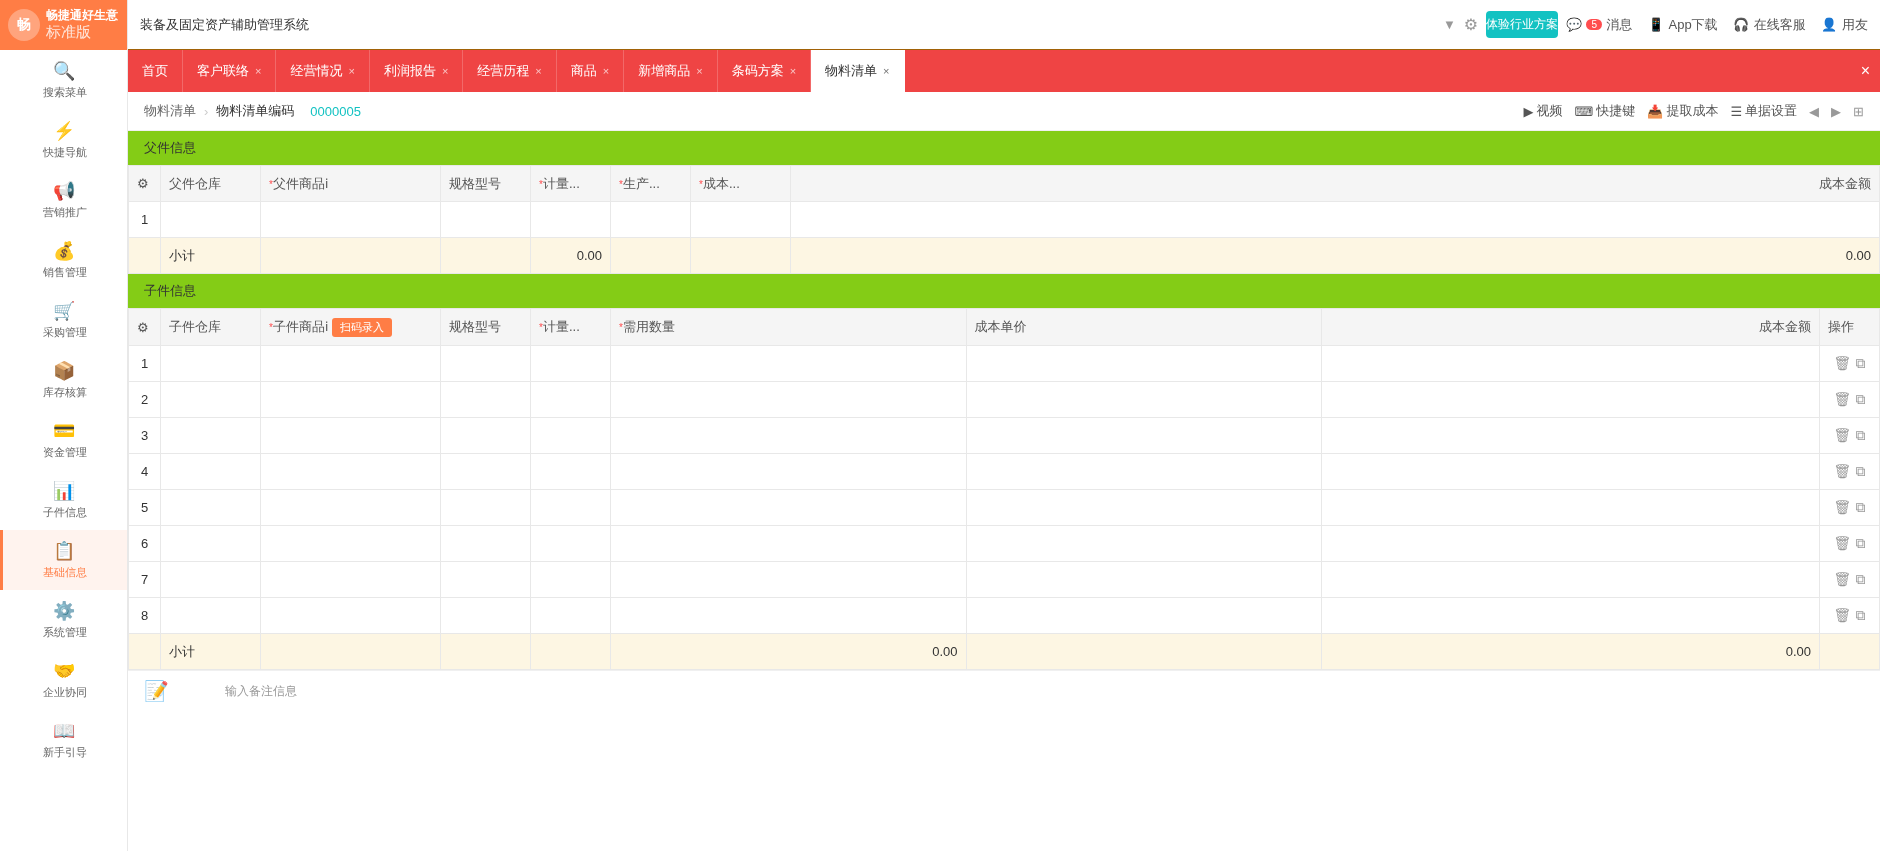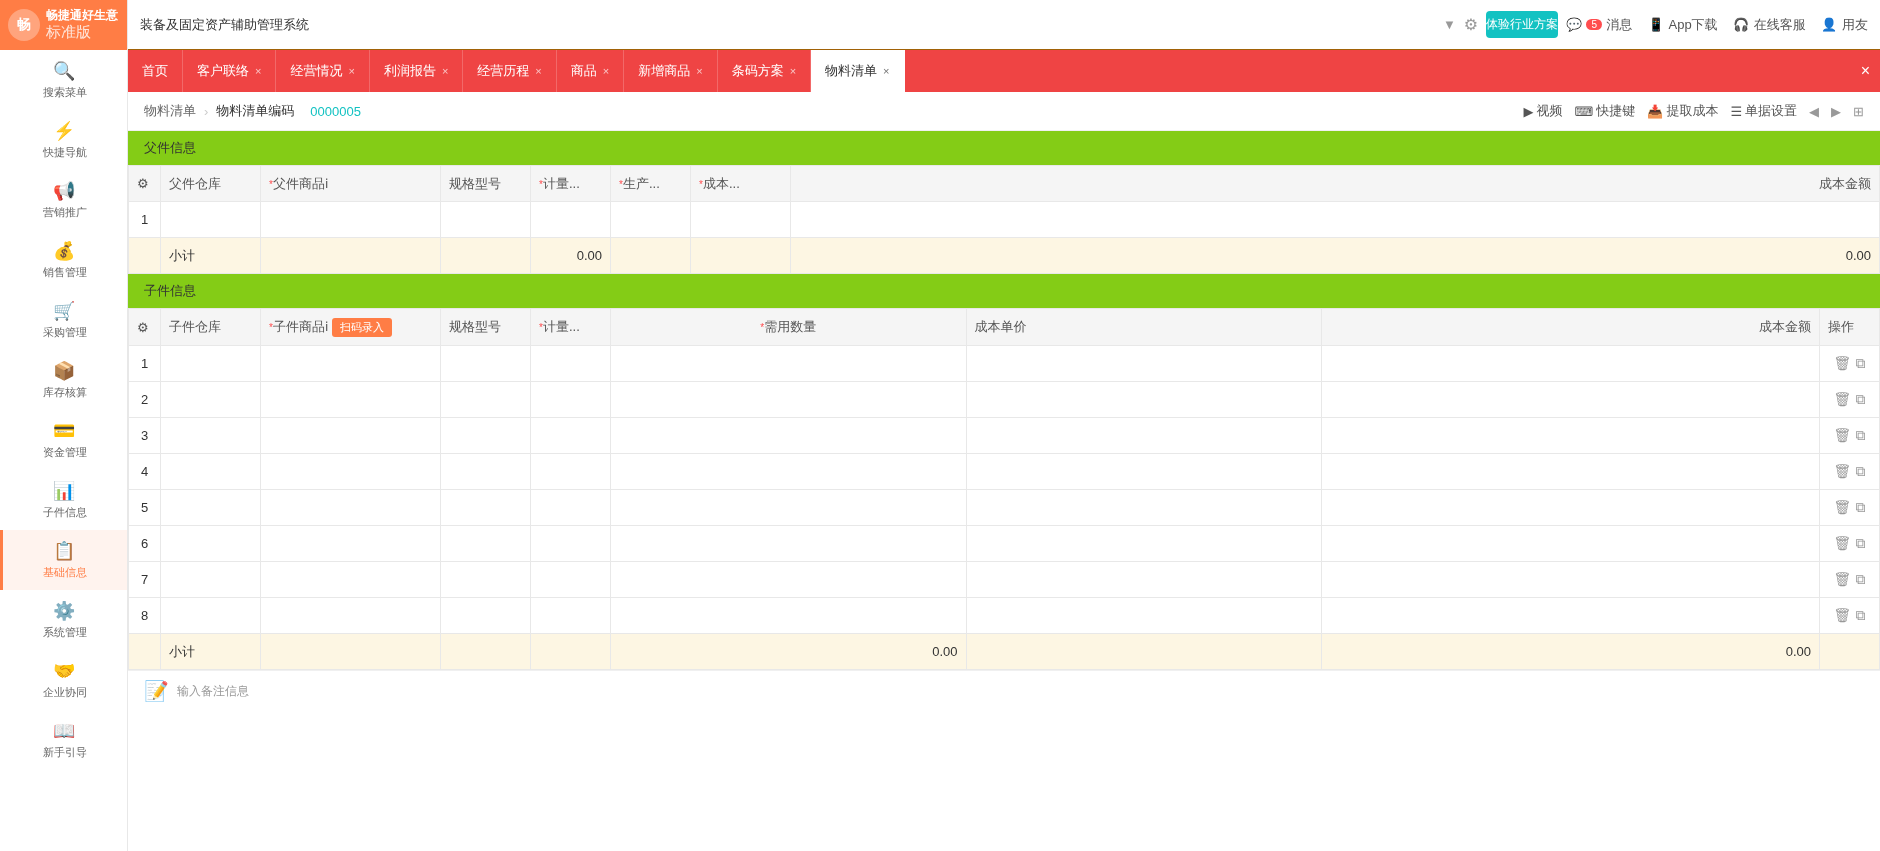--- a/index.html
+++ b/index.html
@@ -63,21 +63,21 @@
     .col-product { width: 180px; }
     .col-spec { width: 90px; }
     .col-unit { width: 80px; }
     .col-prod { width: 80px; }
     .col-cost { width: 100px; }
     .col-ops { width: 60px; text-align: center; }
 
     
     .footer-note { padding: 8px 16px; display: flex; align-items: center; gap: 8px; border-top: 1px solid #f0f0f0; }
     .footer-icon { color: #13c2c2; font-size: 20px; }
-    .footer-text { color: #999; font-size: 12px; }
+    .footer-text { color: #999; font-size: 12px; margin-left: 48px; }
 
     .th-star { color: #ff4d4f; font-size: 10px; }
     .table-container { overflow-x: auto; position: relative; }
   </style>
 </head>
 <body>
 
 <div class="sidebar">
   <div class="sidebar-logo">
     <div class="sidebar-logo-icon">畅</div>
@@ -282,21 +282,21 @@
         <thead>
           <tr>
             <th class="th-settings">⚙</th>
             <th class="col-warehouse">子件仓库</th>
             <th class="col-product">
               <span class="th-star">*</span>子件商品ℹ
               <button class="scan-btn">扫码录入</button>
             </th>
             <th class="col-spec">规格型号</th>
             <th class="col-unit"><span class="th-star">*</span>计量...</th>
-            <th style="min-width:100px;text-align:center;"><span class="th-star">*</span>需用数量</th>
+            <th style="min-width:100px;"><span class="th-star">*</span>需用数量</th>
             <th style="min-width:100px;">成本单价</th>
             <th style="min-width:140px;text-align:right;">成本金额</th>
             <th class="col-ops">操作</th>
           </tr>
         </thead>
         <tbody id="child-table-body">
         <tr>
       <td class="row-num">1</td>
       <td></td>
       <td></td>

